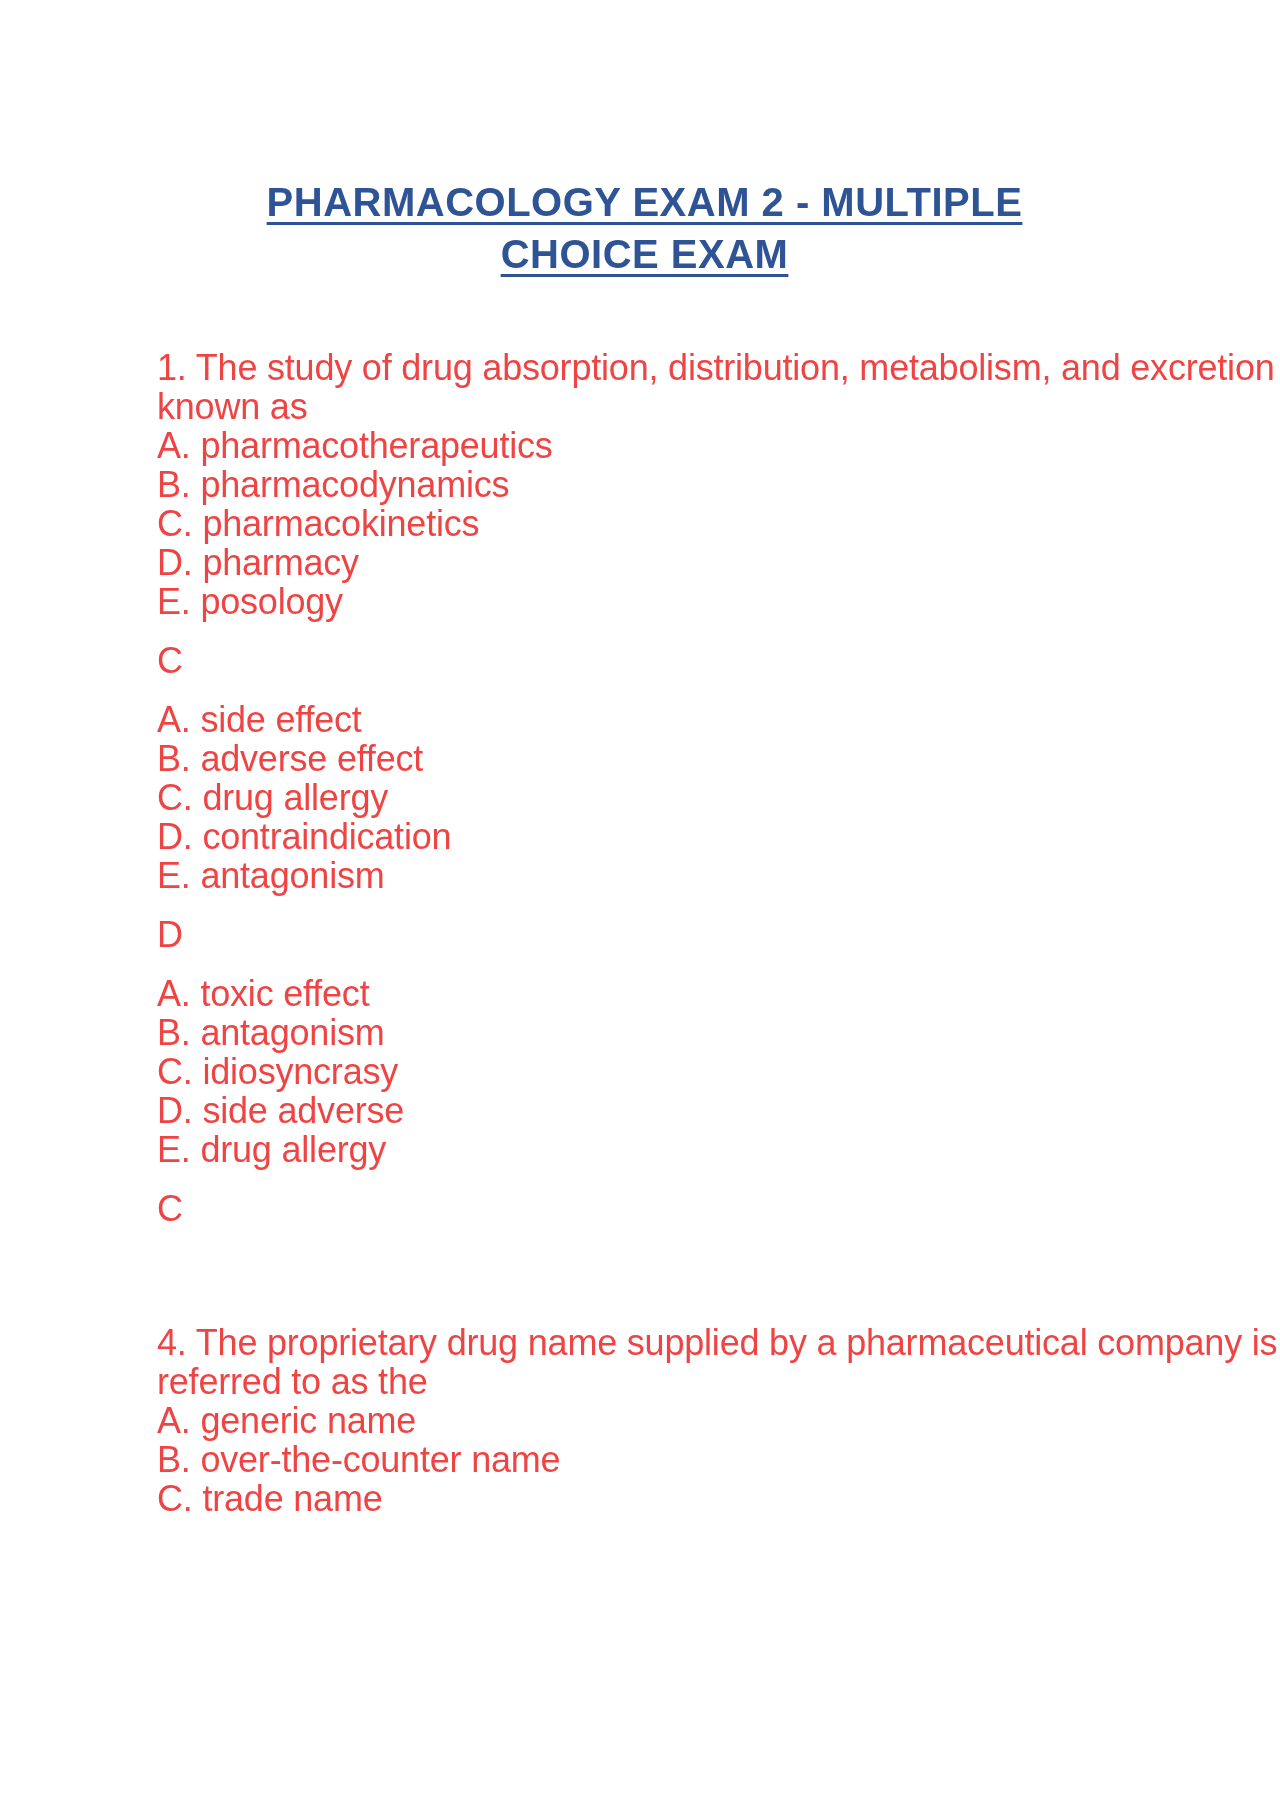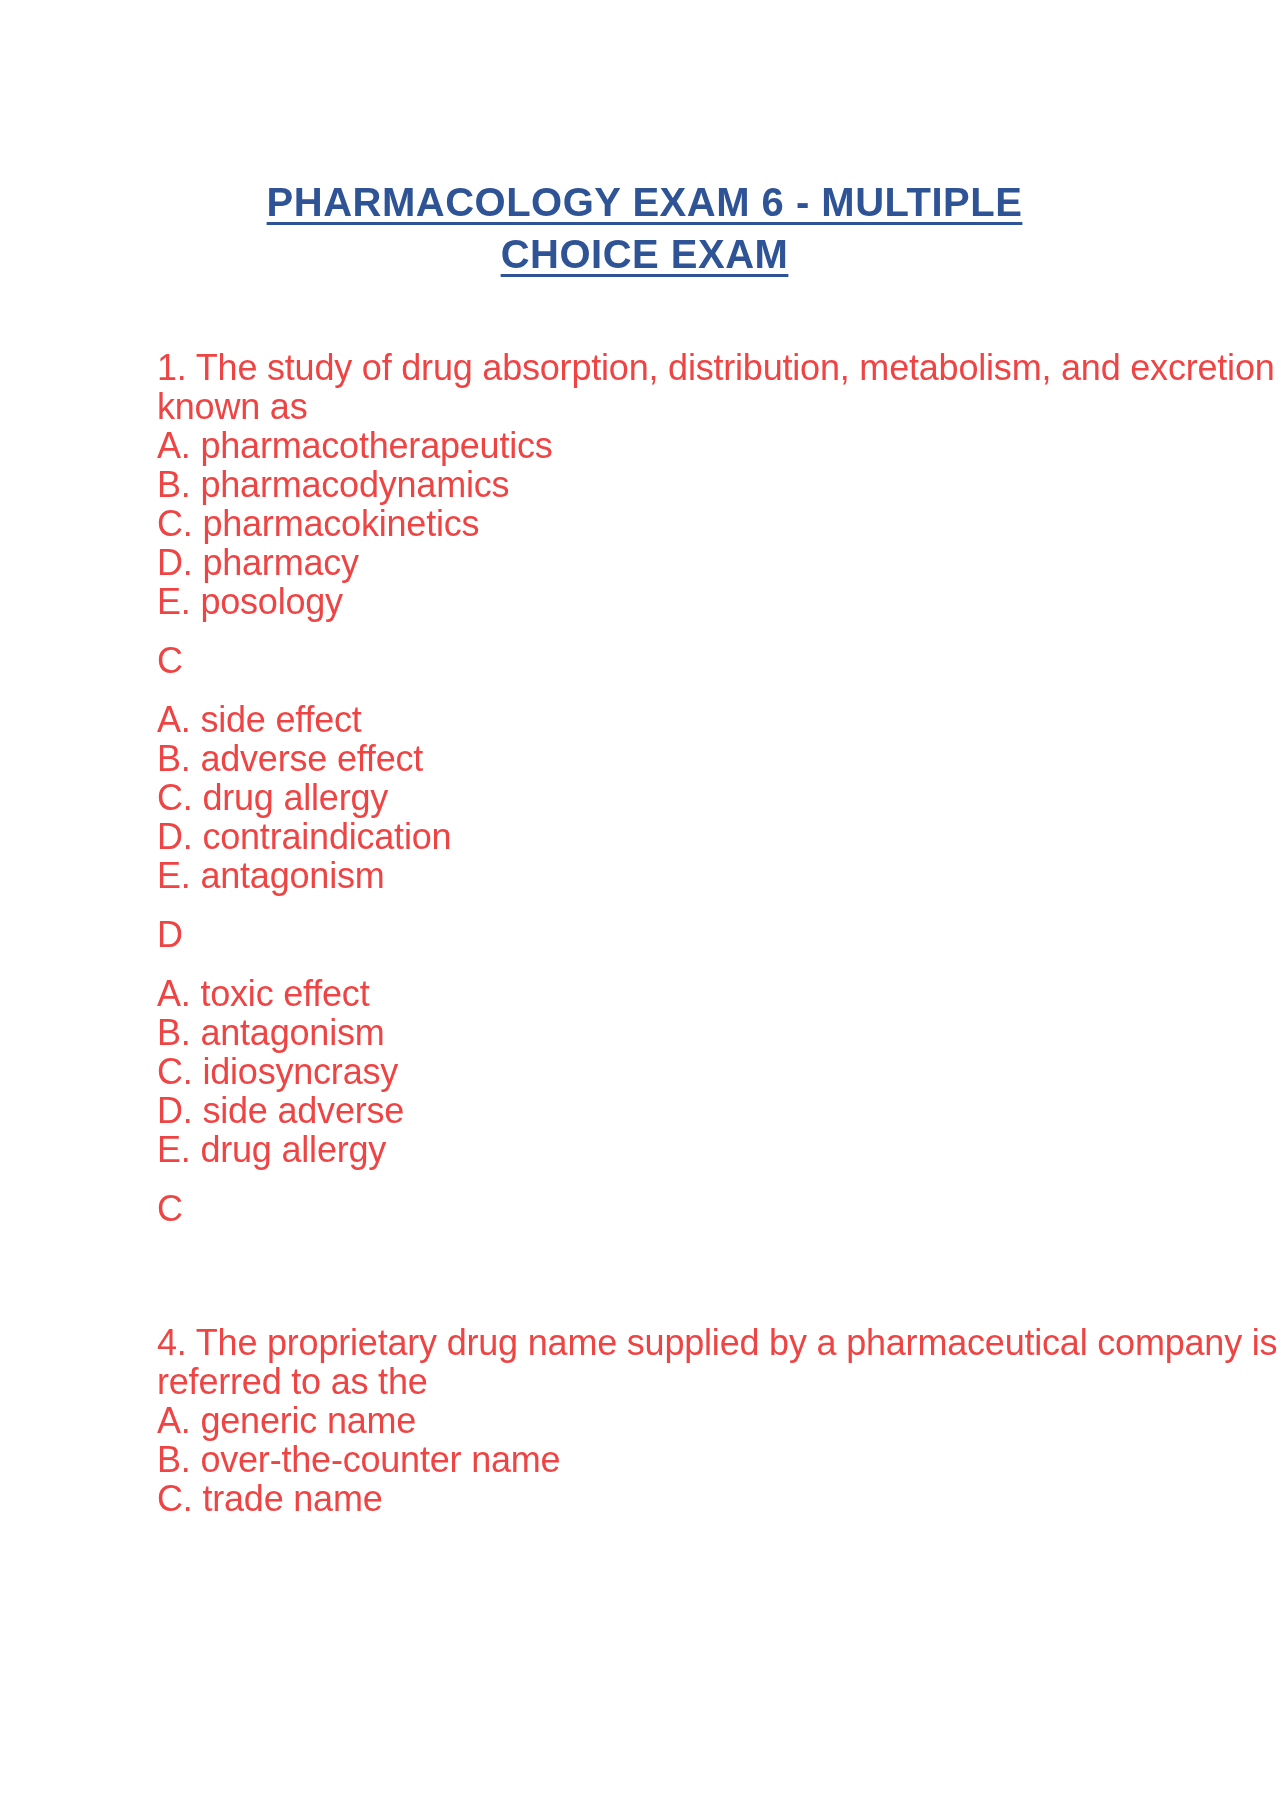--- a/index.html
+++ b/index.html
@@ -49,21 +49,21 @@
   }
   .q-answer {
     margin-top: 20px;
   }
 </style>
 </head>
 <body>
 
 <div class="page">
 
-  <h1 class="doc-title" style="color: rgb(47, 84, 150);">PHARMACOLOGY EXAM 6 - MULTIPLE
+  <h1 class="doc-title" style="color: rgb(47, 84, 150);">PHARMACOLOGY EXAM 2 - MULTIPLE
 CHOICE EXAM</h1>
 
   <section class="question">
     <p class="q-text">1. The study of drug absorption, distribution, metabolism, and excretion is
 known as</p>
     <p class="q-options">A. pharmacotherapeutics
 B. pharmacodynamics
 C. pharmacokinetics
 D. pharmacy
 E. posology</p>

